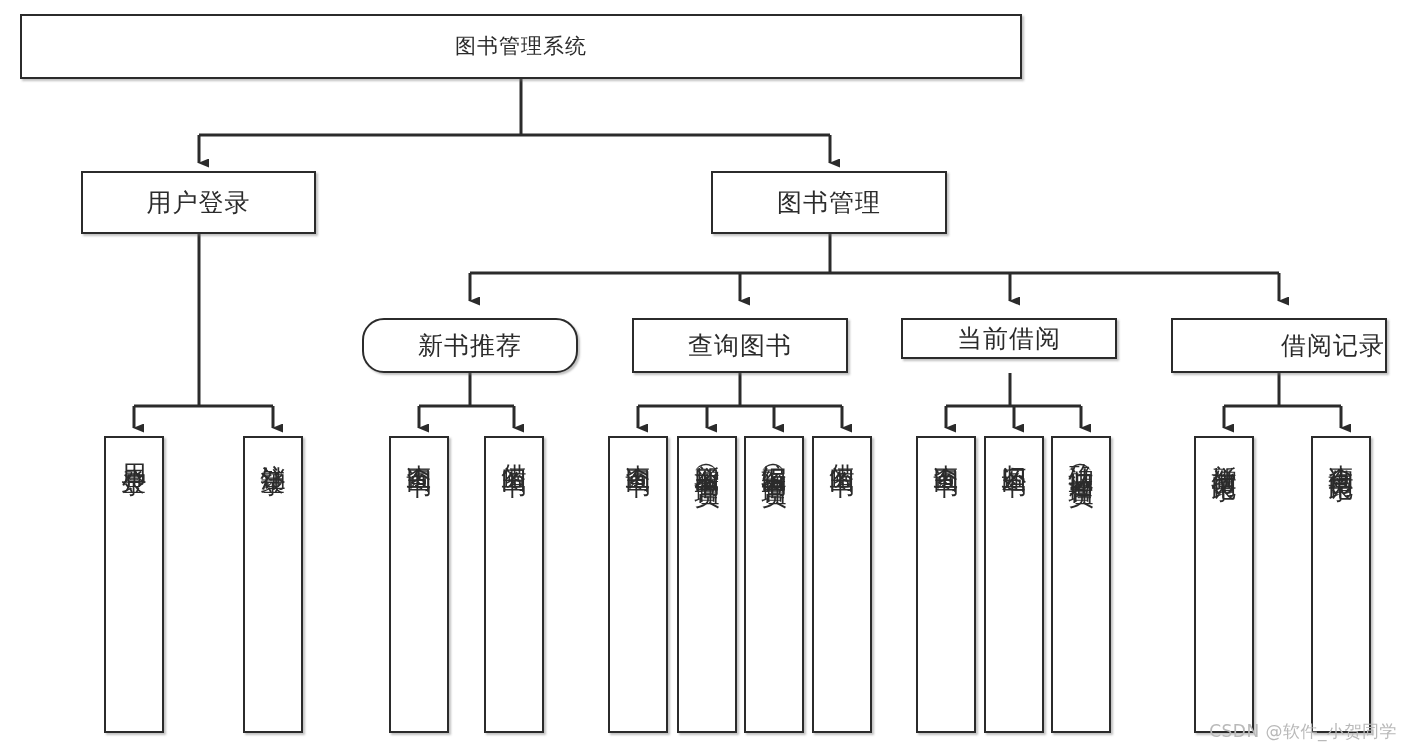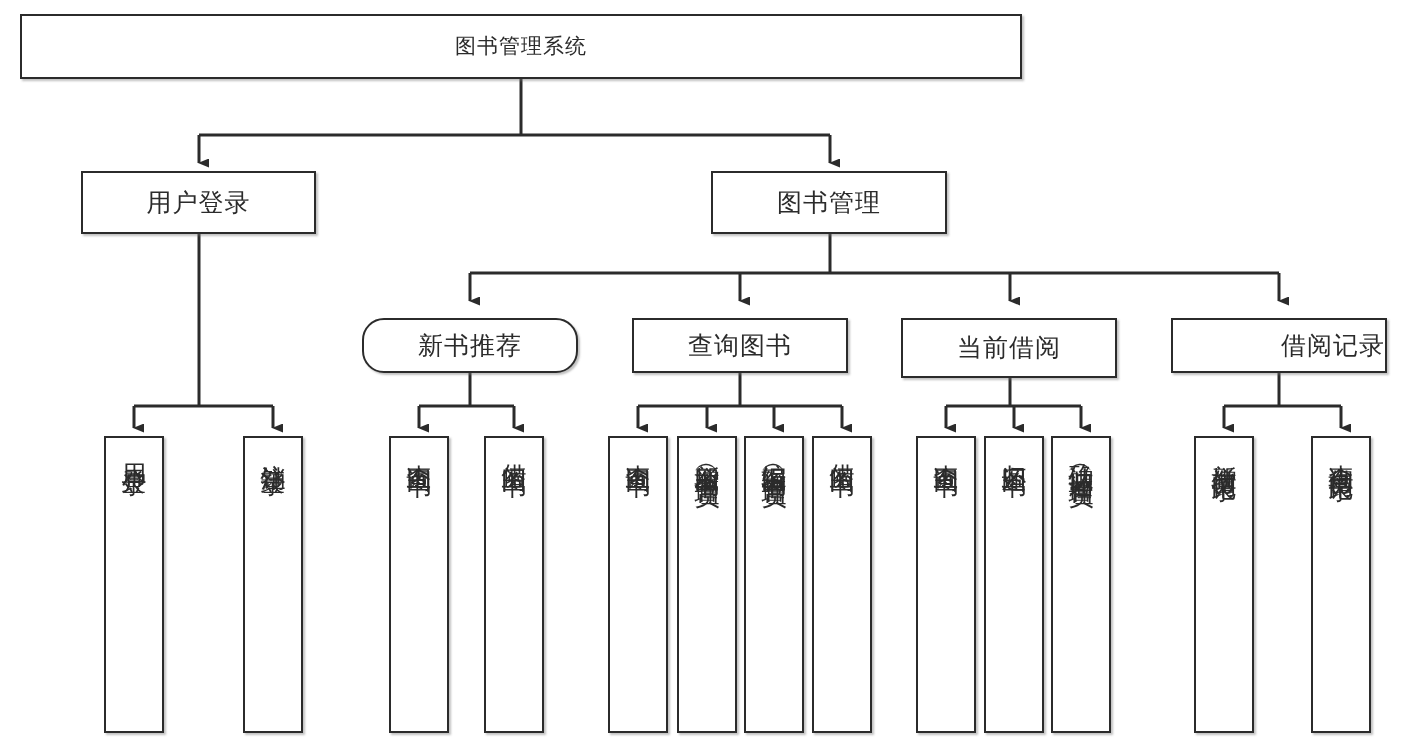--- a/index.html
+++ b/index.html
@@ -142,21 +142,21 @@
   <div class="node horiz" style="left:711px; top:171px; width:236px; height:63px;">
     <span class="label">图书管理</span>
   </div>
 
   <div class="node horiz" style="left:362px; top:318px; width:216px; height:55px;border-radius:22px;">
     <span class="label">新书推荐</span>
   </div>
   <div class="node horiz" style="left:632px; top:318px; width:216px; height:55px;">
     <span class="label">查询图书</span>
   </div>
-  <div class="node horiz" style="left:901px; top:318px; width:216px; height:60px;">
+  <div class="node horiz" style="left:901px; top:318px; width:216px; height:41px;">
     <span class="label">当前借阅</span>
   </div>
   <div class="node horiz" style="left:1171px; top:318px; width:216px; height:55px;justify-content:flex-end;">
     <span class="label">借阅记录</span>
   </div>
 
   <div class="node vert" style="left:104px; top:436px; width:60px; height:297px;">
     <span class="label">用户登录</span>
   </div>
   <div class="node vert" style="left:243px; top:436px; width:60px; height:297px;">
@@ -193,14 +193,15 @@
     <span class="label">确认归还（管理员）</span>
   </div>
 
   <div class="node vert" style="left:1194px; top:436px; width:60px; height:297px;">
     <span class="label">新增借阅记录</span>
   </div>
   <div class="node vert" style="left:1311px; top:436px; width:60px; height:297px;">
     <span class="label">查询借阅记录</span>
   </div>
 
+  <div class="watermark">CSDN @软件_小贺同学</div>
 
 </div>
 
 </body></html>

